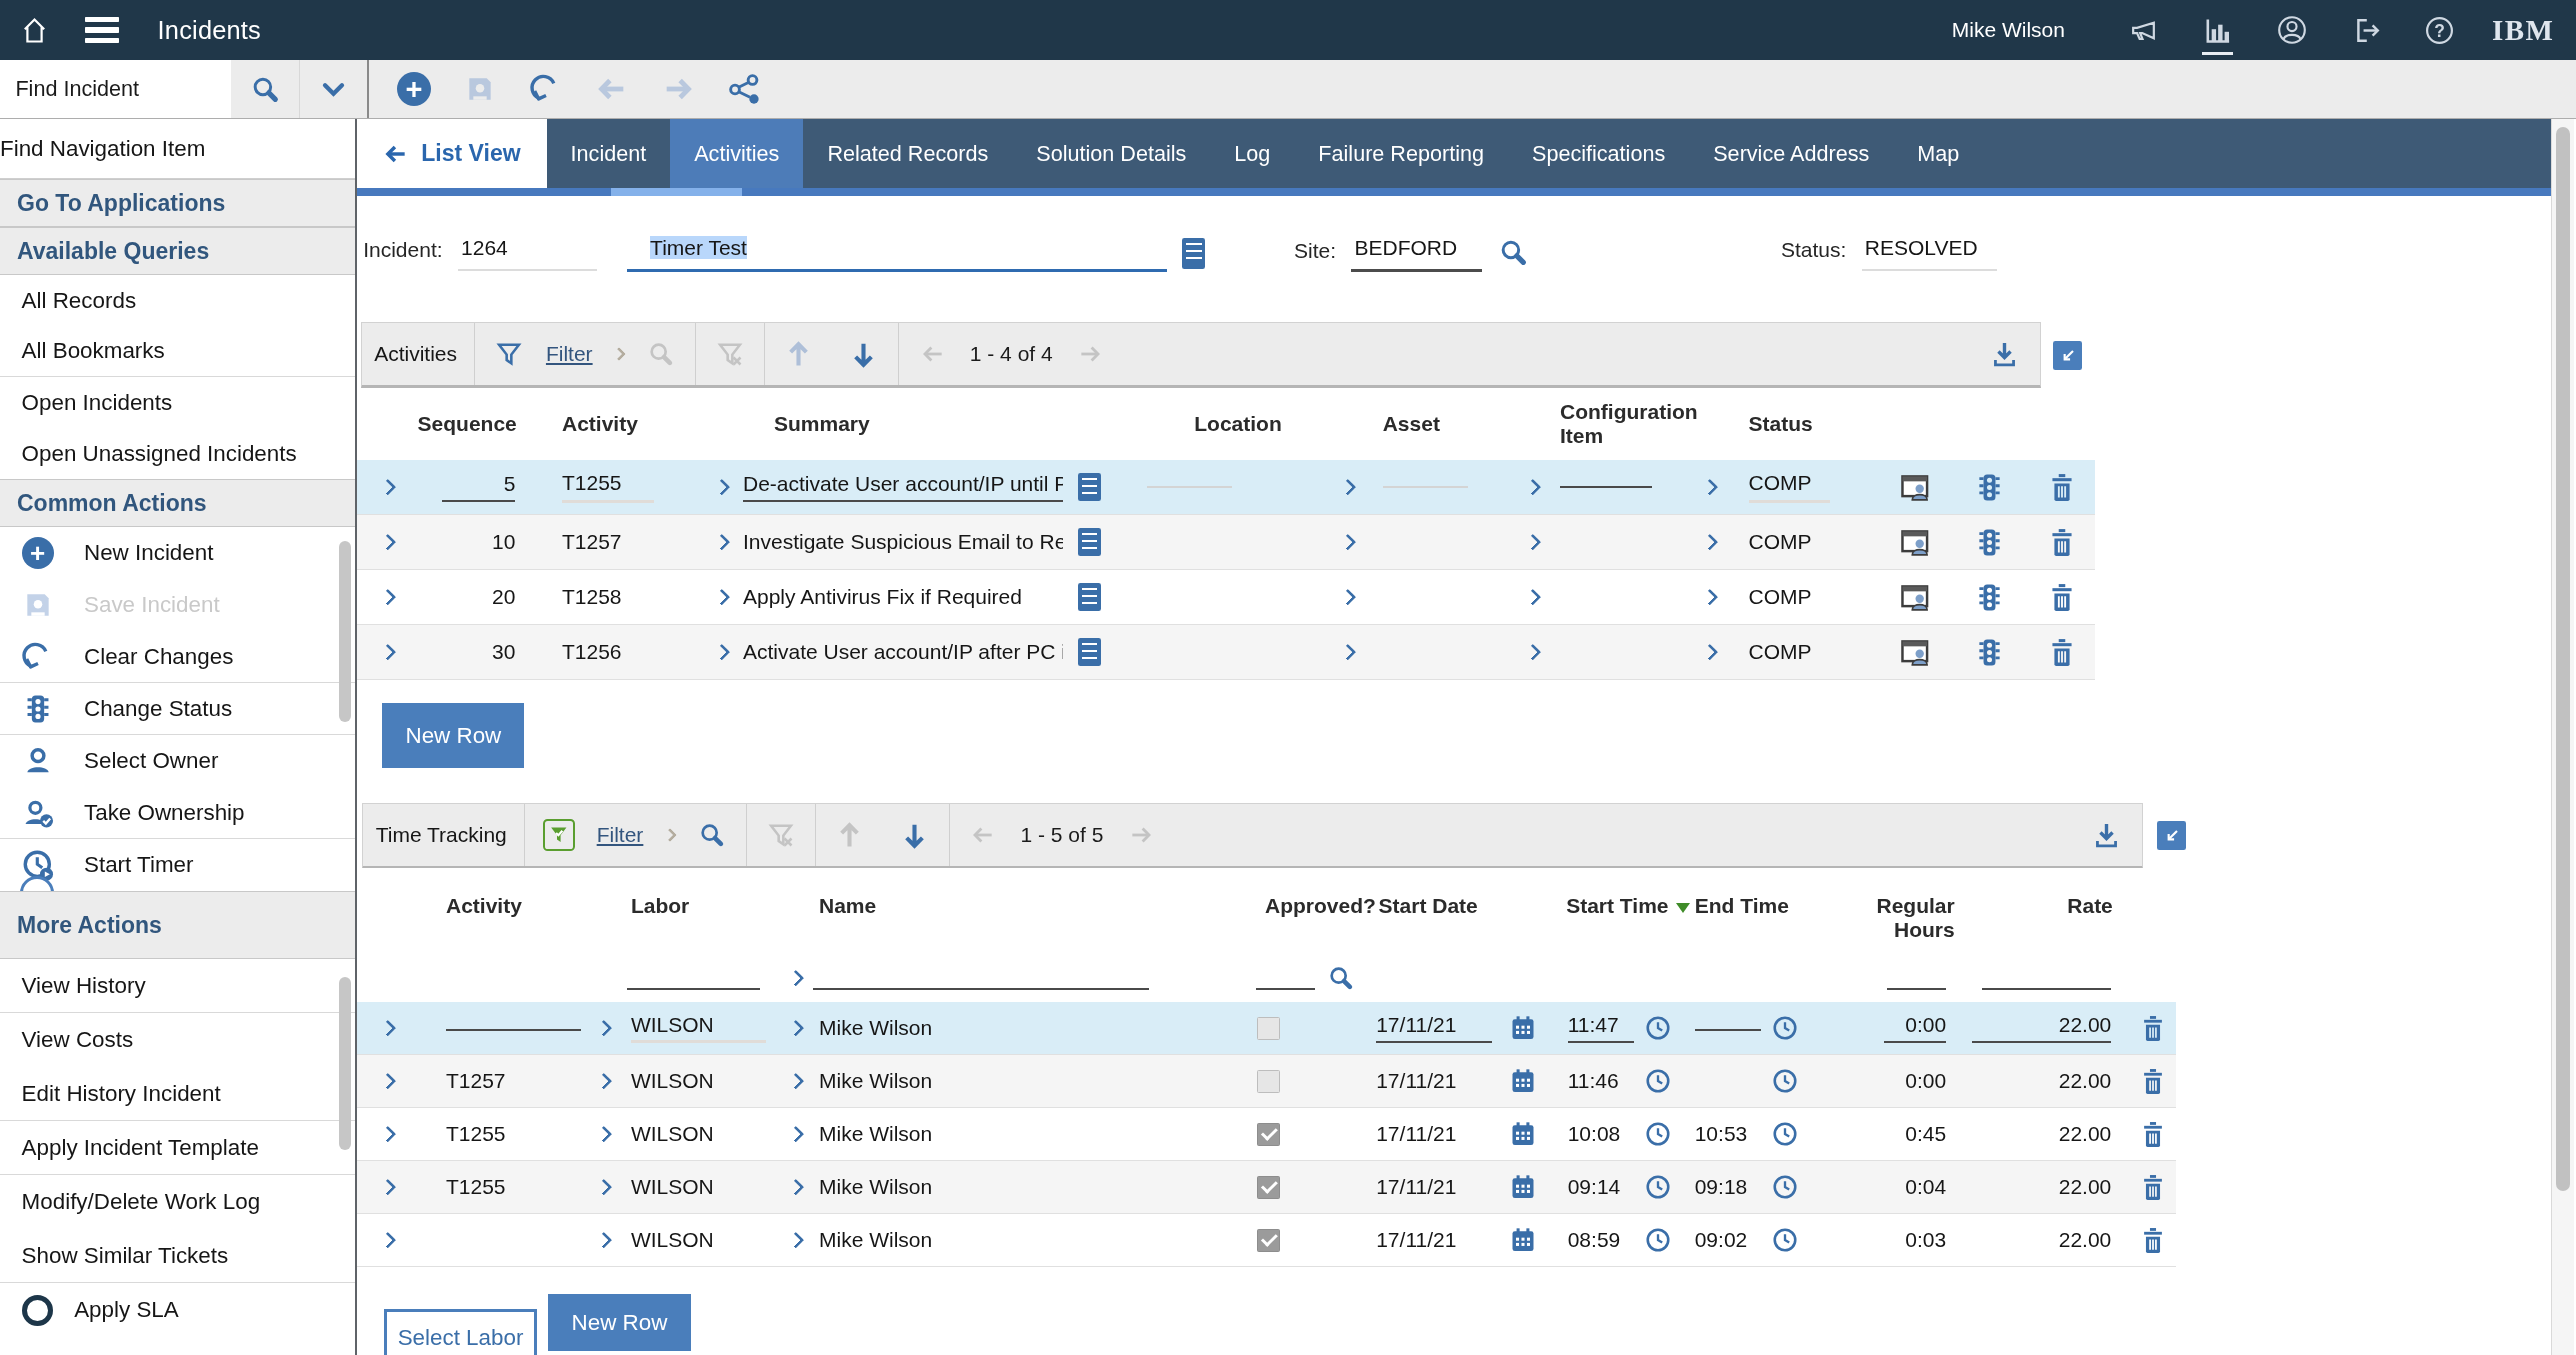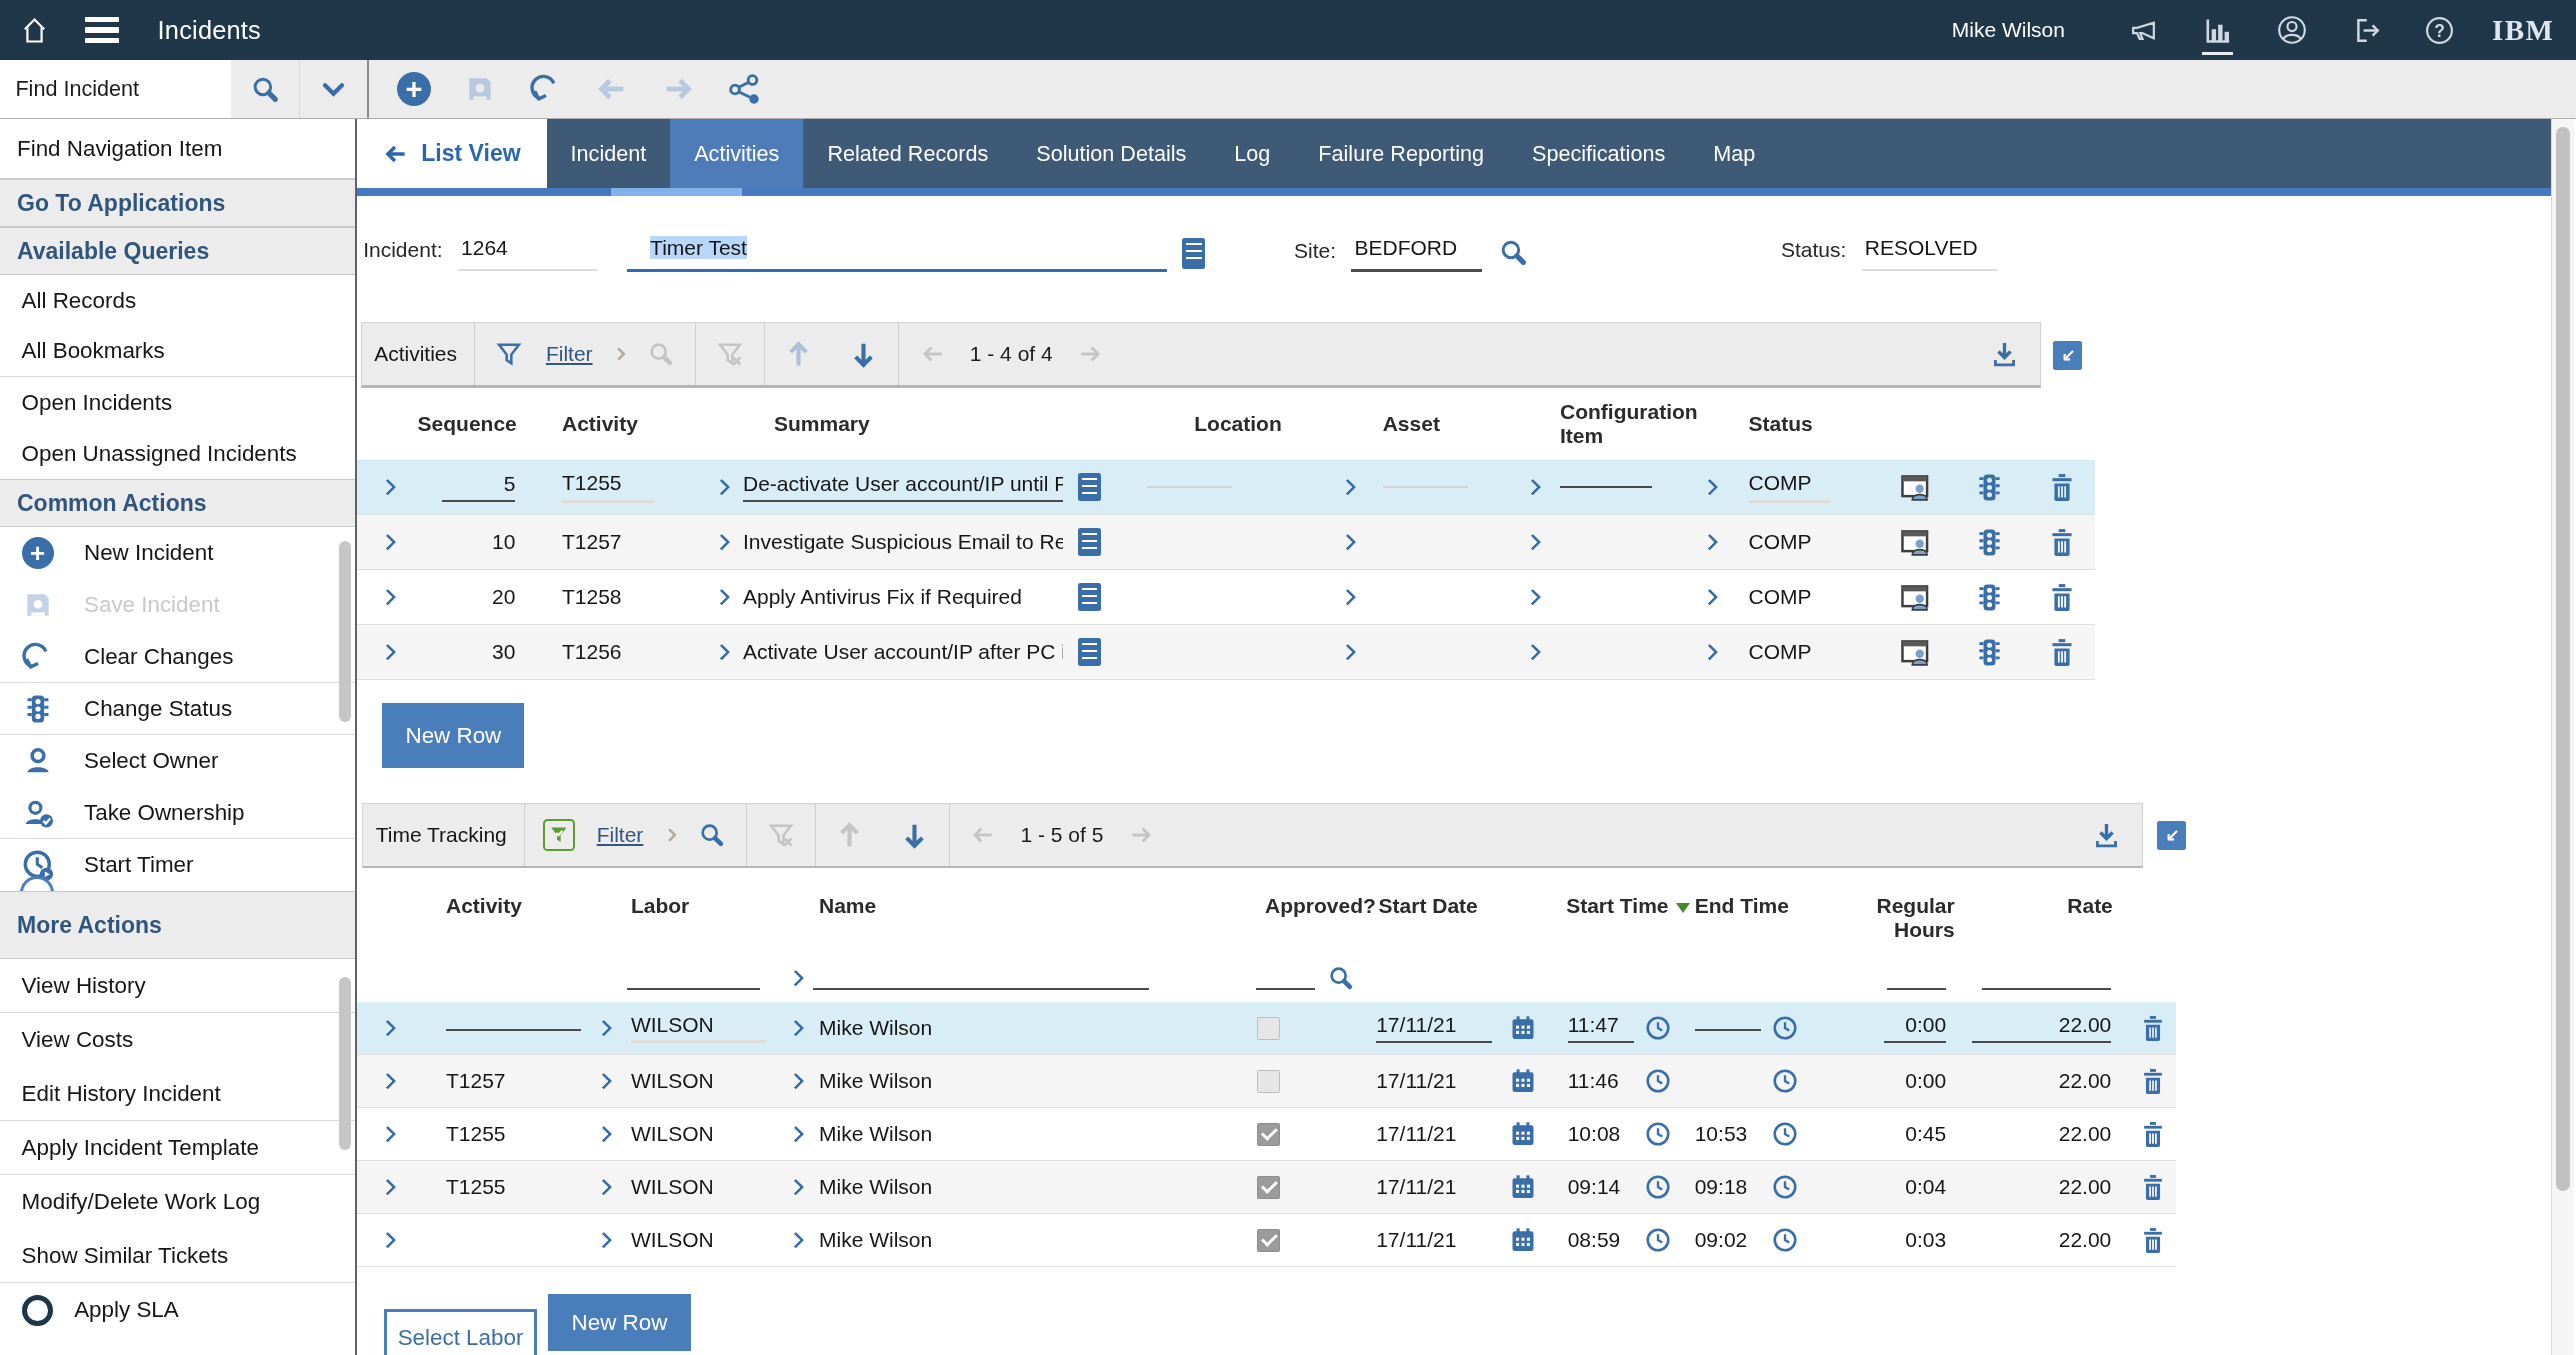--- a/index.html
+++ b/index.html
@@ -38,21 +38,21 @@
   .plus-circle{width:34px;height:34px;border-radius:50%;background:var(--accent);color:#fff;display:flex;align-items:center;justify-content:center;font-size:29px;font-weight:700;line-height:0;}
 
   
   .main-row{display:flex;height:1236px;}
   .sidebar{width:357px;border-right:2.3px solid #5f6368;position:relative;background:#fff;overflow:hidden;}
   .content{width:2194px;position:relative;background:#fff;}
   .page-scroll{width:23px;background:#f5f5f5;border-left:0.8px solid #d9d9d9;position:relative;}
   .page-scroll .thumb{position:absolute;left:3.9px;width:14.6px;border-radius:7.7px;background:#c1c1c1;}
 
   
-  .side-find{height:60px;display:flex;align-items:center;padding-left:17px;font-size:22.4px;border-bottom:0.8px solid #cfcfcf;}
+  .side-find{height:60px;display:flex;align-items:center;font-size:22.4px;border-bottom:0.8px solid #cfcfcf;}
   .side-sec{height:48px;background:#ececec;border-top:0.8px solid #c8c8c8;border-bottom:0.8px solid #c8c8c8;
     display:flex;align-items:center;padding-left:17px;font-size:23px;font-weight:700;color:var(--sechead);position:relative;z-index:2;}
   .side-sec.tall{height:68px;}
   .side-item{height:51px;display:flex;align-items:center;padding-left:21.6px;font-size:22.4px;cursor:pointer;background:#fff;}
   .side-item.divided{border-bottom:1.5px solid #d9d9d9;}
   .act-item{height:52px;display:flex;align-items:center;gap:29px;padding-left:20px;font-size:22.4px;cursor:pointer;background:#fff;}
   .act-item.divided{border-bottom:1.5px solid #d9d9d9;}
   .act-item .ic{width:35px;height:35px;display:flex;align-items:center;justify-content:center;color:var(--accent);flex:0 0 35px;}
   .act-item.dis{color:#c9c9c9;}
   .more-item{height:54px;display:flex;align-items:center;padding-left:21.6px;padding-right:28px;font-size:22.4px;cursor:pointer;background:#fff;}
@@ -348,20 +348,21 @@
           </svg>
         <span>List View</span>
       </div>
       <div class="tab">Incident</div>
       <div class="tab active">Activities</div>
       <div class="tab">Related Records</div>
       <div class="tab">Solution Details</div>
       <div class="tab">Log</div>
       <div class="tab">Failure Reporting</div>
       <div class="tab">Specifications</div>
+      <div class="tab">Service Address</div>
       <div class="tab">Map</div>
     </div>
     <div class="strip"></div>
     <div class="strip-hl"></div>
 
     <div class="record">
       <div class="rec-field" style="left:6.2px;">
         <span class="rec-lab">Incident:</span>
         <span class="rec-val u-soft" style="min-width:139px;">1264</span>
       </div>

